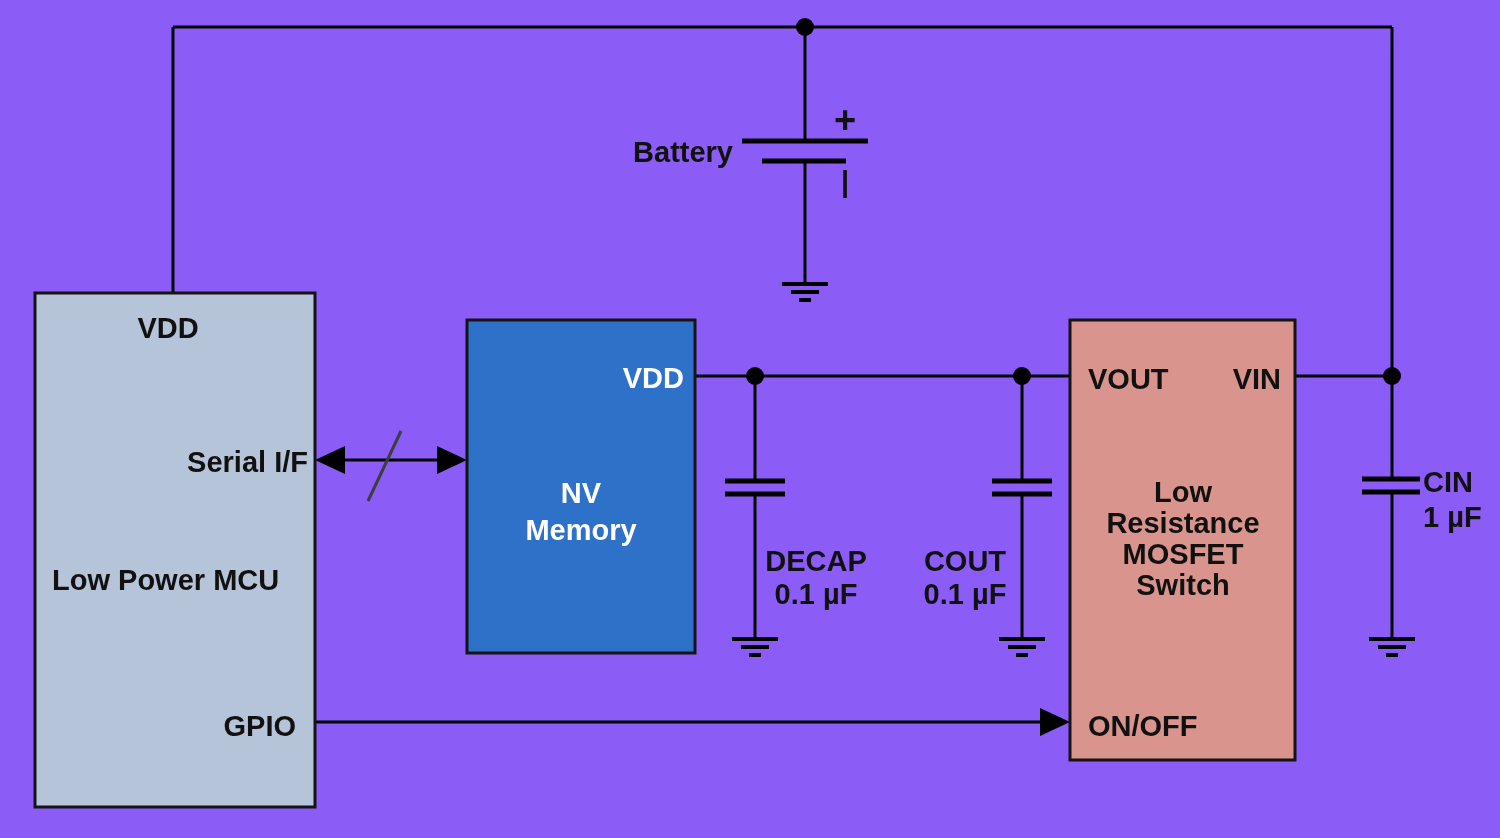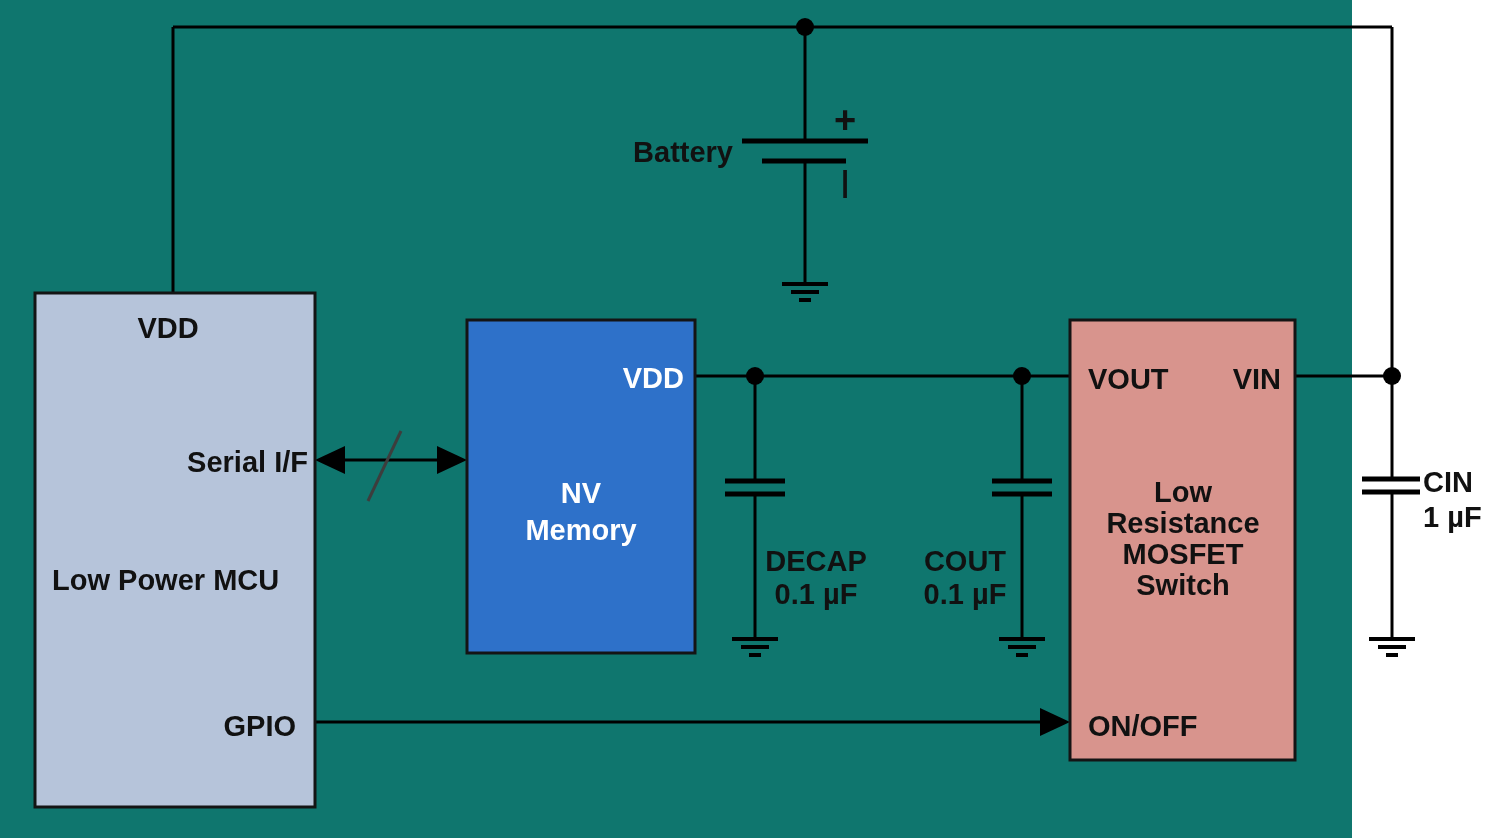--- a/index.html
+++ b/index.html
@@ -2,23 +2,23 @@
 <html><head>
 <meta charset="utf-8">
 <style>
   html, body {
     margin: 0;
     padding: 0;
     background: #ffffff;
   }
   .stage {
     position: relative;
-    width: 1352px;
+    width: 1500px;
     height: 838px;
-    background: #0f766e;
+    background: #8b5cf6;
     font-family: "Liberation Sans", sans-serif;
   }
   svg { display: block; }
   .lbl {
     font-family: "Liberation Sans", sans-serif;
     font-weight: bold;
     font-size: 29px;
     fill: #111111;
   }
   .lbl-white { fill: #ffffff; }

